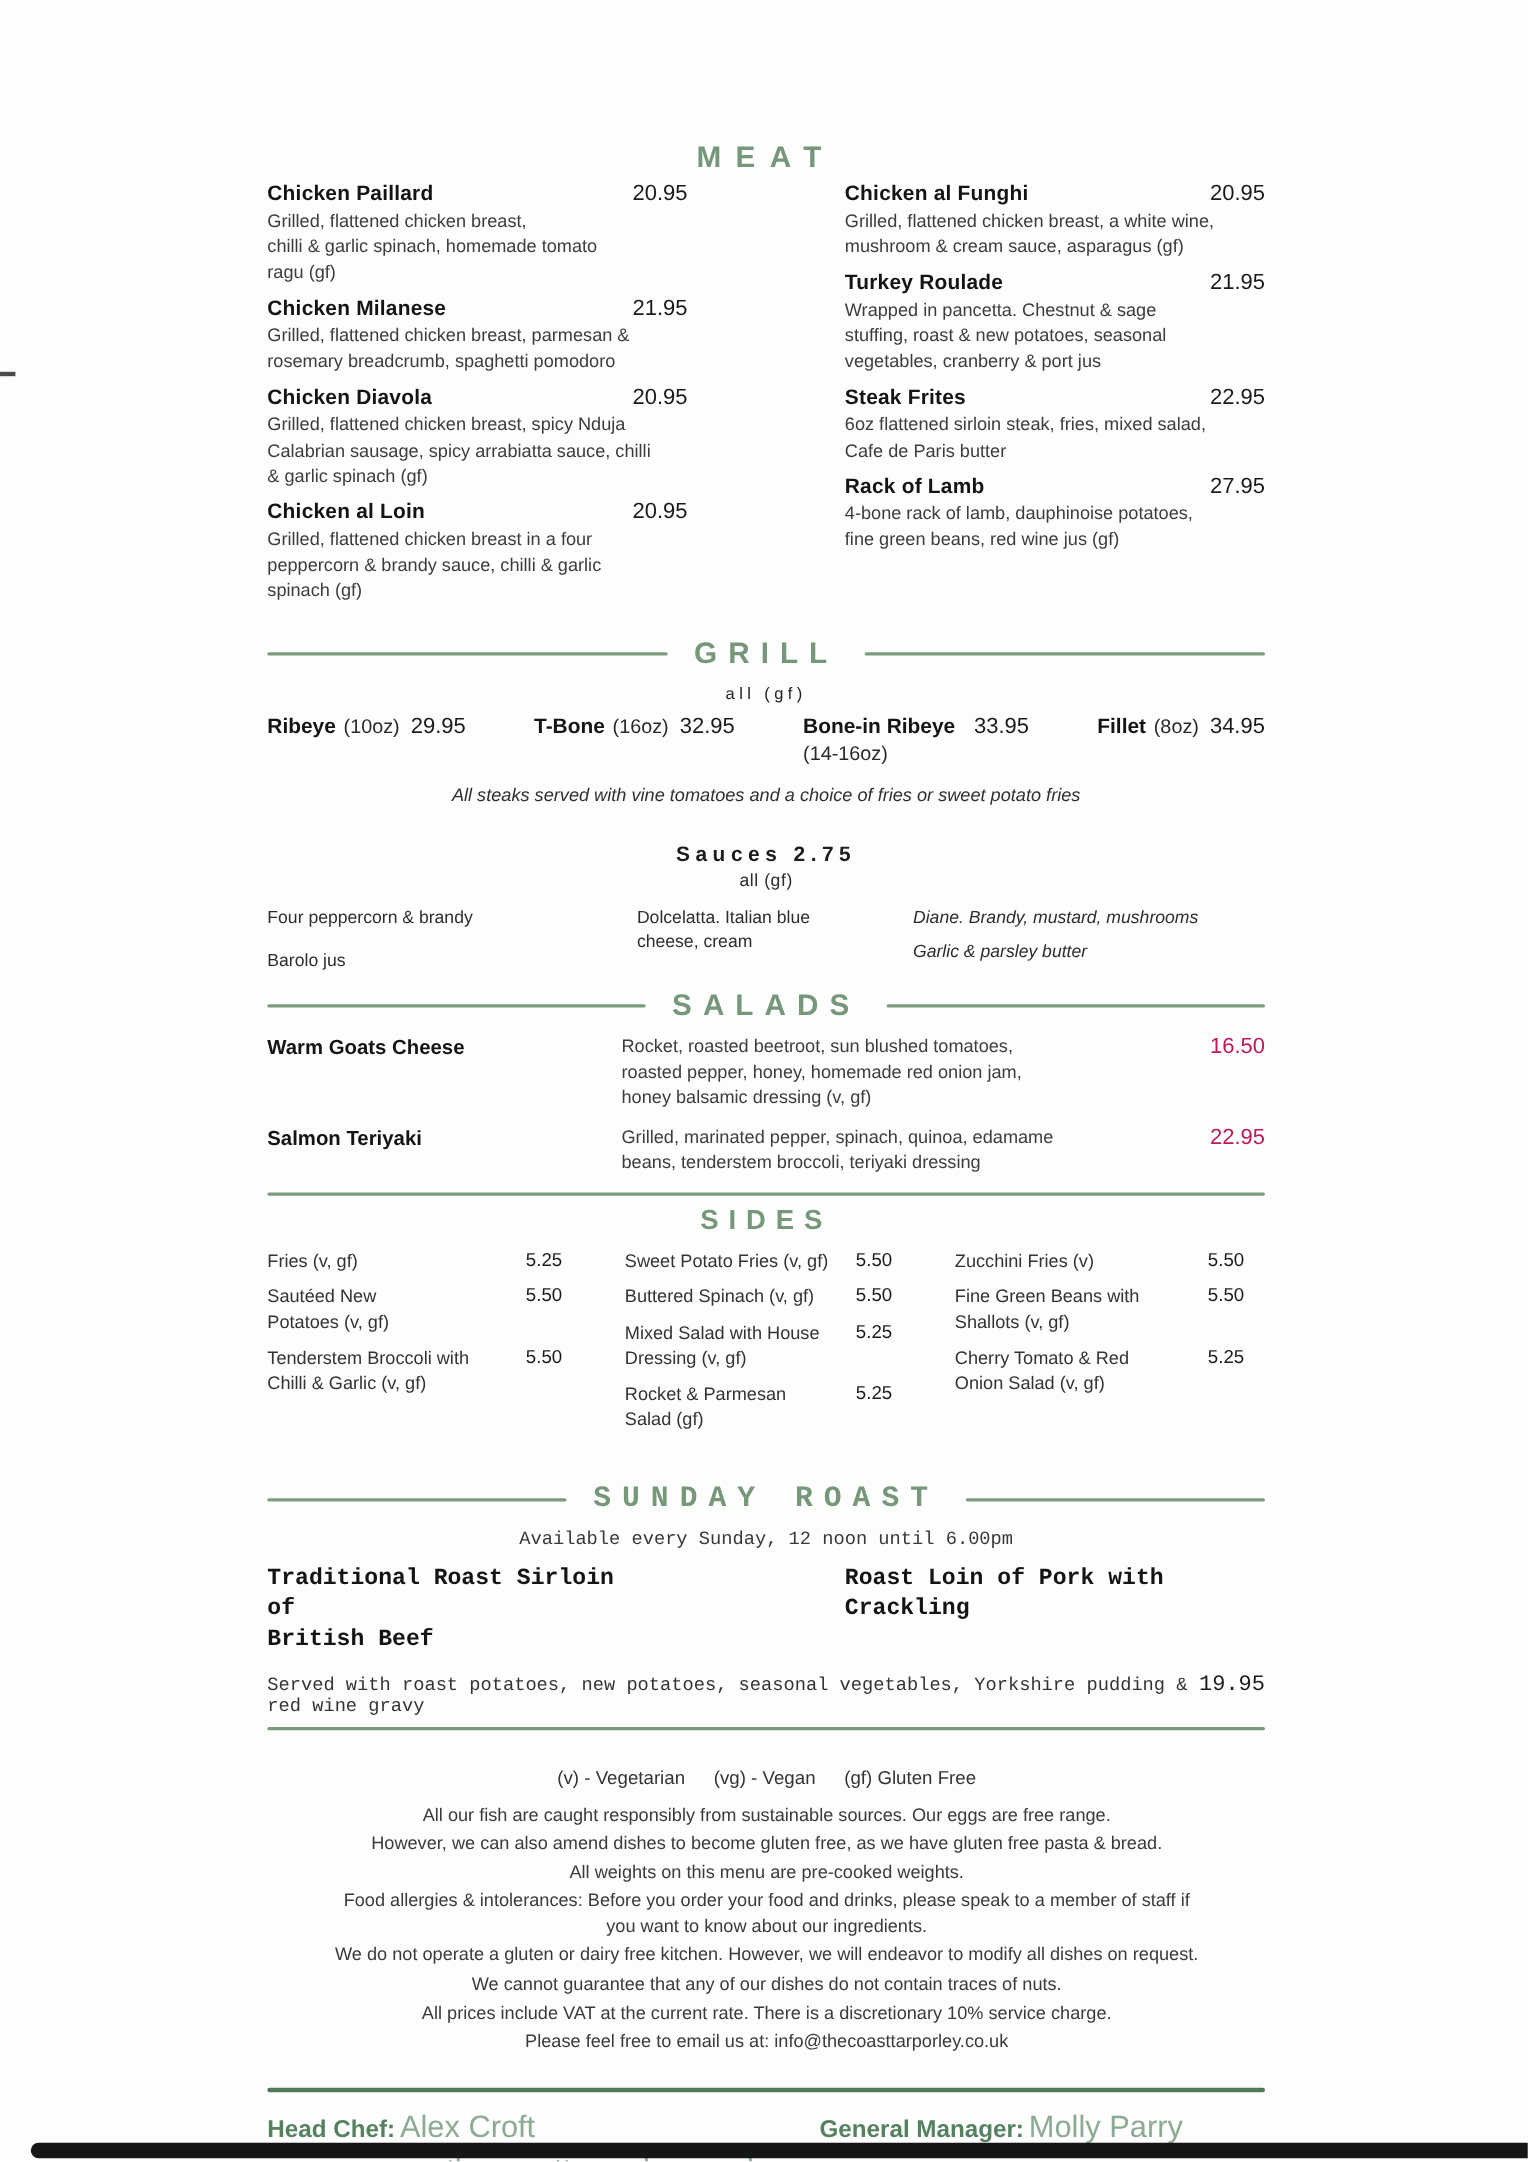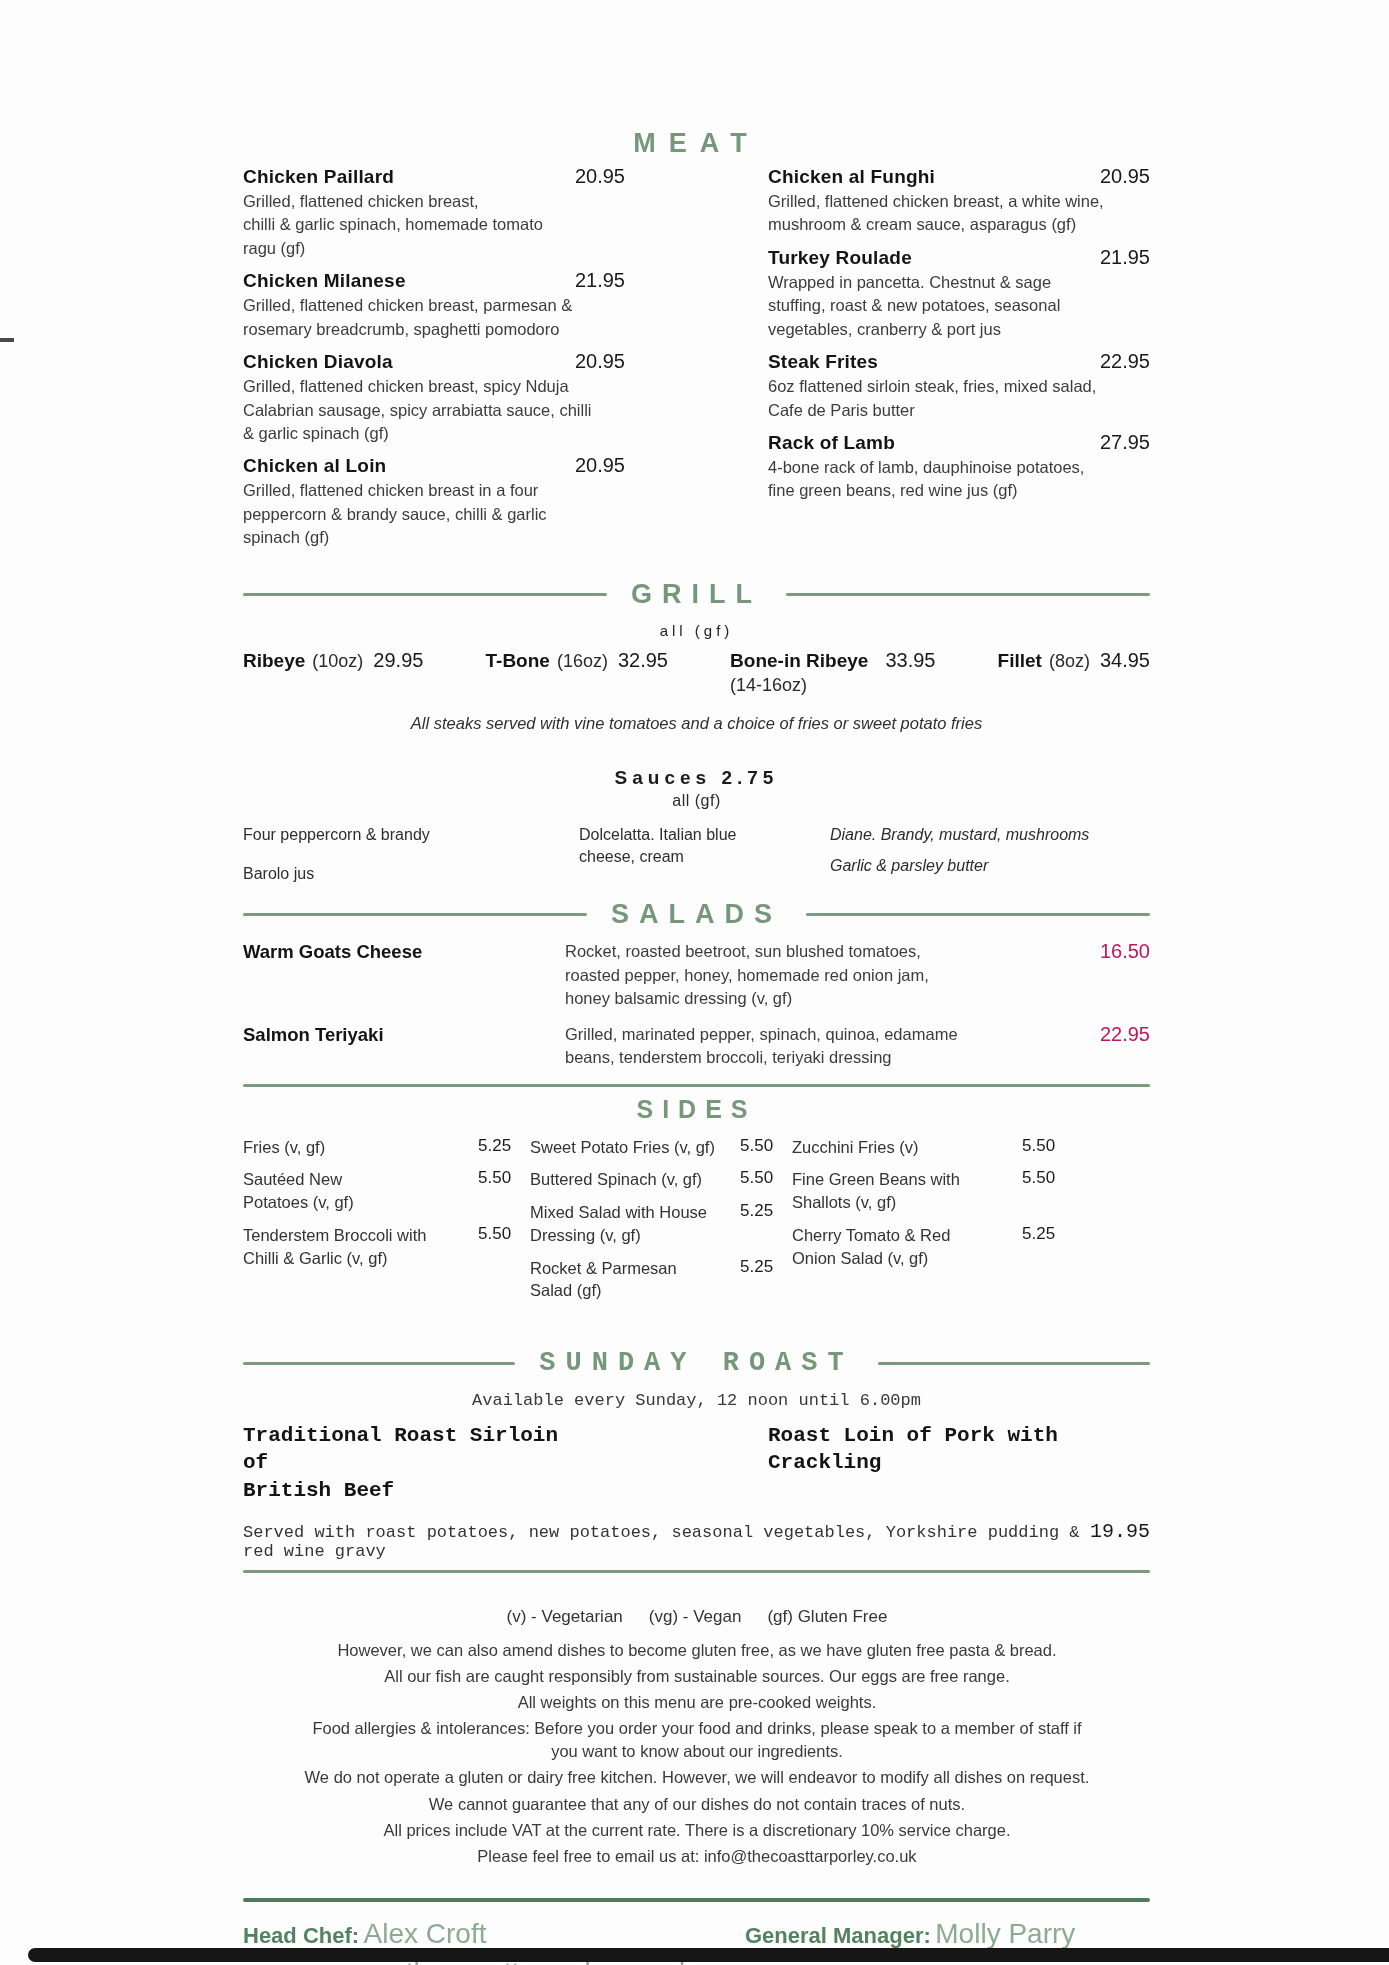--- a/index.html
+++ b/index.html
@@ -50,21 +50,21 @@
   .salads { margin-top:14px; }
   .salad-rows { margin-top:10px; }
   .salad-row { display:flex; align-items:flex-start; margin-bottom:12px; }
   .salad-name { width:322px; font-weight:700; font-size:18.5px; color:#141414; padding-top:1px; }
   .salad-desc { width:430px; font-size:16.5px; color:#3c3c3c; line-height:1.42; white-space:pre-line; }
   .salad-price { flex:1; text-align:right; font-size:20px; color:#be185d; }
 
   
   .sides { margin-top:14px; }
   .sides-title { text-align:center; margin-top:8px; font-size:25px; letter-spacing:9px; }
-  .side-cols { display:flex; margin-top:12px; }
+  .side-cols { display:flex; justify-content:space-between; margin-top:12px; }
   .side-col1 { width:287px; } .side-col2 { width:262px; } .side-col3 { width:282px; }
   .side-row { display:grid; grid-template-columns:1fr 52px; gap:8px; align-items:start; margin-bottom:10px; }
   .side-name { font-size:16.5px; color:#333; line-height:1.38; white-space:pre-line; }
   .side-price { font-size:17px; color:#1b1b1b; }
 
   
   .roast { margin-top:36px;font-family:Liberation Mono, monospace; }
   .roast-avail { text-align:center; margin-top:13px; font-size:17px; color:#383838; }
   .roast-options { display:flex; margin-top:12px; }
   .roast-option { width:340px; font-weight:700; font-size:21px; line-height:1.3; color:#141414; white-space:pre-line; }
@@ -372,22 +372,22 @@
       </div>
       <div class="full-rule roast-rule"></div>
     </section>
 
     <section class="footnotes">
       <div class="legend">
         
       <span>(v) - Vegetarian</span><span>(vg) - Vegan</span><span>(gf) Gluten Free</span></div>
       <div class="fn-lines">
 
-      <div class="fn-line">However, we can also amend dishes to become gluten free, as we have gluten free pasta &amp; bread.</div>
-          <div class="fn-line">All our fish are caught responsibly from sustainable sources. Our eggs are free range.</div>
+      <div class="fn-line">All our fish are caught responsibly from sustainable sources. Our eggs are free range.</div>
+          <div class="fn-line">However, we can also amend dishes to become gluten free, as we have gluten free pasta &amp; bread.</div>
           <div class="fn-line">All weights on this menu are pre-cooked weights.</div>
           <div class="fn-line">Food allergies &amp; intolerances: Before you order your food and drinks, please speak to a member of staff if
 you want to know about our ingredients.</div>
           <div class="fn-line">We do not operate a gluten or dairy free kitchen. However, we will endeavor to modify all dishes on request.</div>
           <div class="fn-line">We cannot guarantee that any of our dishes do not contain traces of nuts.</div>
           <div class="fn-line">All prices include VAT at the current rate. There is a discretionary 10% service charge.</div>
           <div class="fn-line">Please feel free to email us at: info@thecoasttarporley.co.uk</div>
         </div>
     </section>
 

